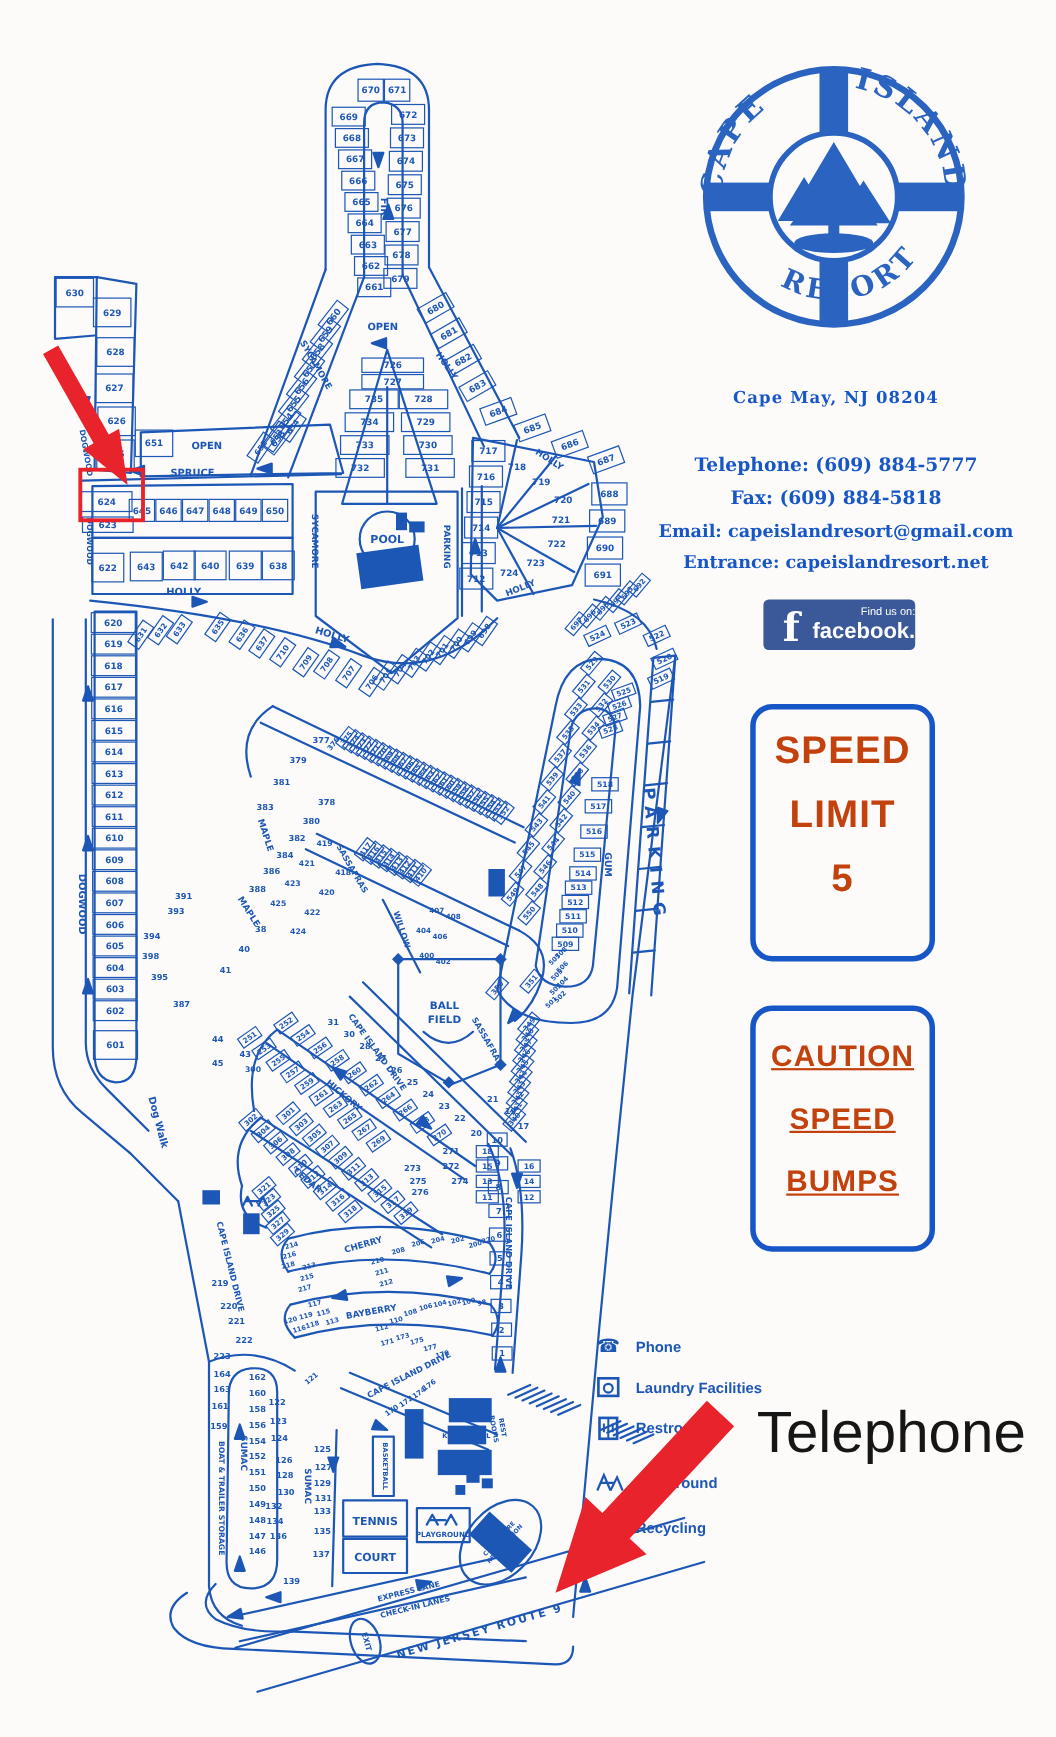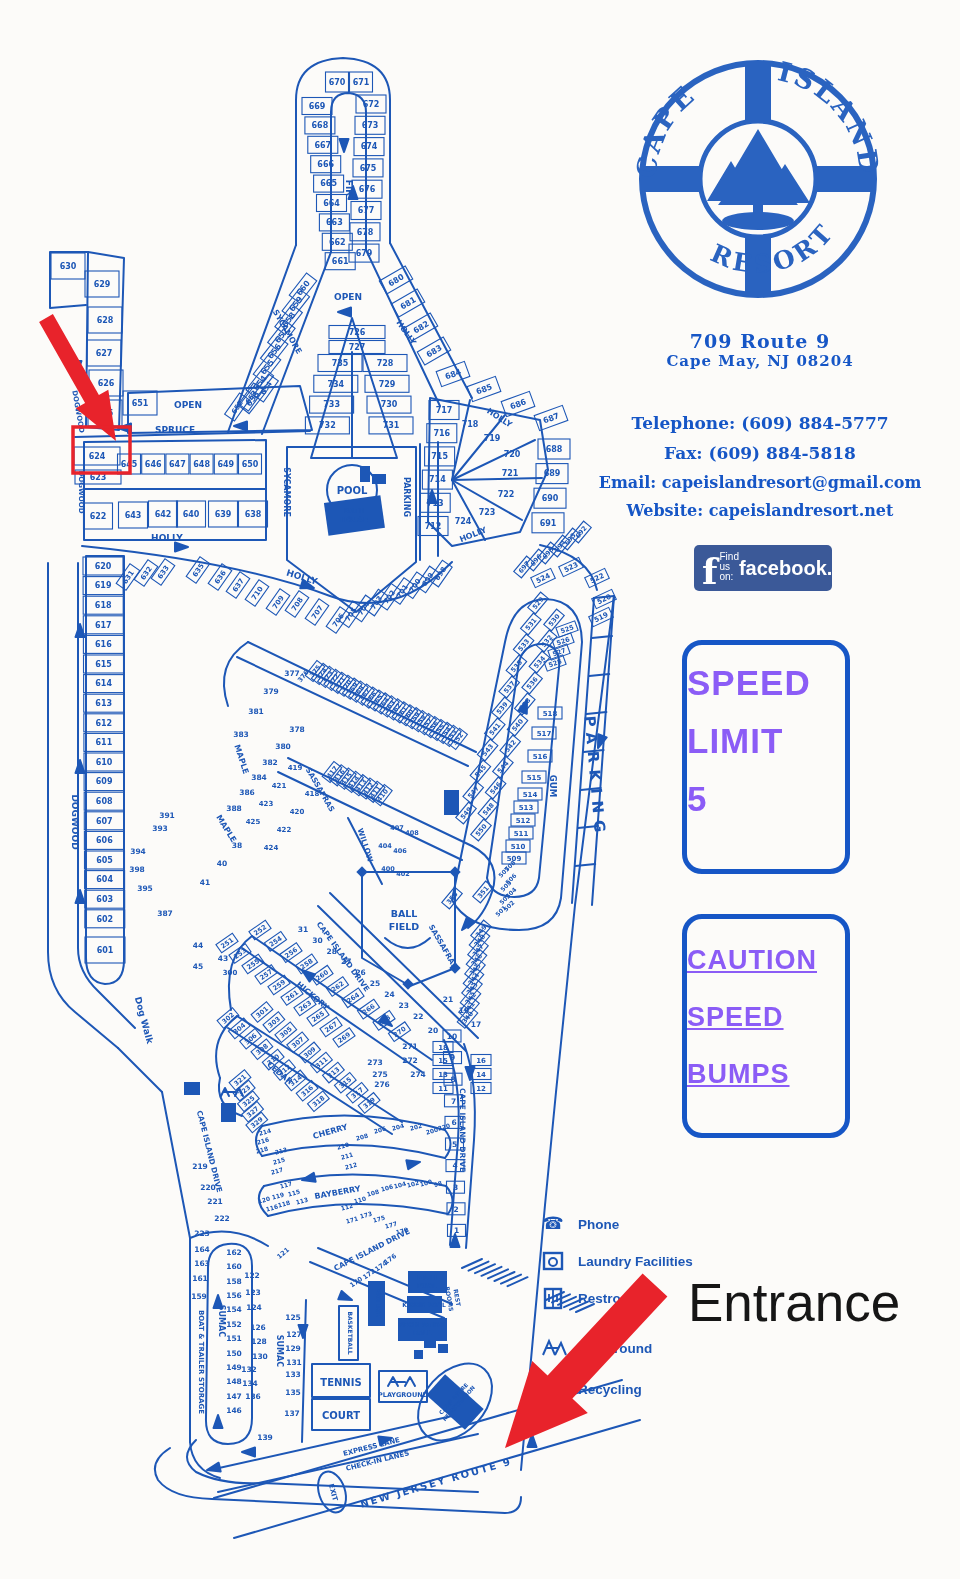--- a/index.html
+++ b/index.html
@@ -12,25 +12,25 @@
   #addr2{left:610px;top:352px;width:300px;font-size:15px;letter-spacing:1px;}
   #tel{left:600px;top:413px;width:320px;font-size:17px;}
   #fax{left:600px;top:443px;width:320px;font-size:17px;}
   #email{left:585px;top:473px;width:350px;font-size:16px;}
   #web{left:600px;top:501px;width:320px;font-size:16px;}
   #fb-badge{position:absolute;left:694px;top:545px;width:138px;height:46px;background:#3b5998;
             border-radius:5px;display:flex;align-items:center;color:#fff;
             font-family:"Liberation Sans",sans-serif;}
   #fb-f{font-family:"DejaVu Serif",serif;font-weight:bold;font-size:36px;line-height:36px;
         width:36px;text-align:center;margin:6px 2px 0 8px;}
-  #fb-txt{display:flex;align-items:center;line-height:1;}
+  #fb-txt{display:flex;flex-direction:column;align-items:flex-end;line-height:1;}
   #fb-line1{font-size:10px;margin-bottom:2px;}
   #fb-line2{font-size:20px;font-weight:bold;}
-  .sign{position:absolute;border:5px solid #1656c6;border-radius:20px;color:#8b5cf6;
-        text-align:left;font-weight:bold;font-family:"Liberation Sans",sans-serif;}
+  .sign{position:absolute;border:5px solid #1656c6;border-radius:20px;color:#c2410c;
+        text-align:center;font-weight:bold;font-family:"Liberation Sans",sans-serif;}
   #sign-speed{left:682px;top:640px;width:158px;height:224px;font-size:35px;}
   #sign-speed .ln{margin-top:18px;letter-spacing:1px;}
   #sign-caution{left:682px;top:914px;width:158px;height:214px;font-size:27px;}
   #sign-caution .ln{margin-top:26px;letter-spacing:1px;text-decoration:underline;}
   #entrance{position:absolute;left:688px;top:1272px;width:270px;color:#161616;
             font-family:"Liberation Sans",sans-serif;font-size:53px;font-weight:400;}
   #logo-box{position:absolute;left:633px;top:48px;width:250px;height:262px;}
 </style>
 </head>
 <body>
@@ -1857,41 +1857,40 @@
     </text>
     <text font-size="27" font-family="DejaVu Serif, serif" font-weight="bold" fill="#2a63c0" letter-spacing="3">
       <textPath id="logo-w2" href="#arcTR" startOffset="4%">ISLAND</textPath>
     </text>
     <text font-size="25" font-family="DejaVu Serif, serif" font-weight="bold" fill="#2a63c0" letter-spacing="4">
       <textPath id="logo-w3" href="#arcB" startOffset="22%">RESORT</textPath>
     </text>
   </svg>
 </div>
 
-<div id="addr1" class="panel">709  Route  9</div>
 <div id="addr2" class="panel">Cape  May,  NJ  08204</div>
 <div id="tel" class="panel">Telephone: (609) 884-5777</div>
 <div id="fax" class="panel">Fax: (609) 884-5818</div>
 <div id="email" class="panel">Email: capeislandresort@gmail.com</div>
-<div id="web" class="panel">Website: capeislandresort.net</div>
+<div id="web" class="panel">Entrance: capeislandresort.net</div>
 
 <div id="fb-badge">
   <div id="fb-f">f</div>
   <div id="fb-txt">
     <div id="fb-line1">Find us on:</div>
     <div id="fb-line2">facebook.</div>
   </div>
 </div>
 
 <div id="sign-speed" class="sign">
   <div class="ln">SPEED</div>
   <div class="ln">LIMIT</div>
   <div class="ln">5</div>
 </div>
 <div id="sign-caution" class="sign">
   <div class="ln">CAUTION</div>
   <div class="ln">SPEED</div>
   <div class="ln">BUMPS</div>
 </div>
 
-<div id="entrance">Entrance</div>
+<div id="entrance">Telephone</div>
 
 </div>
 
 </body></html>

